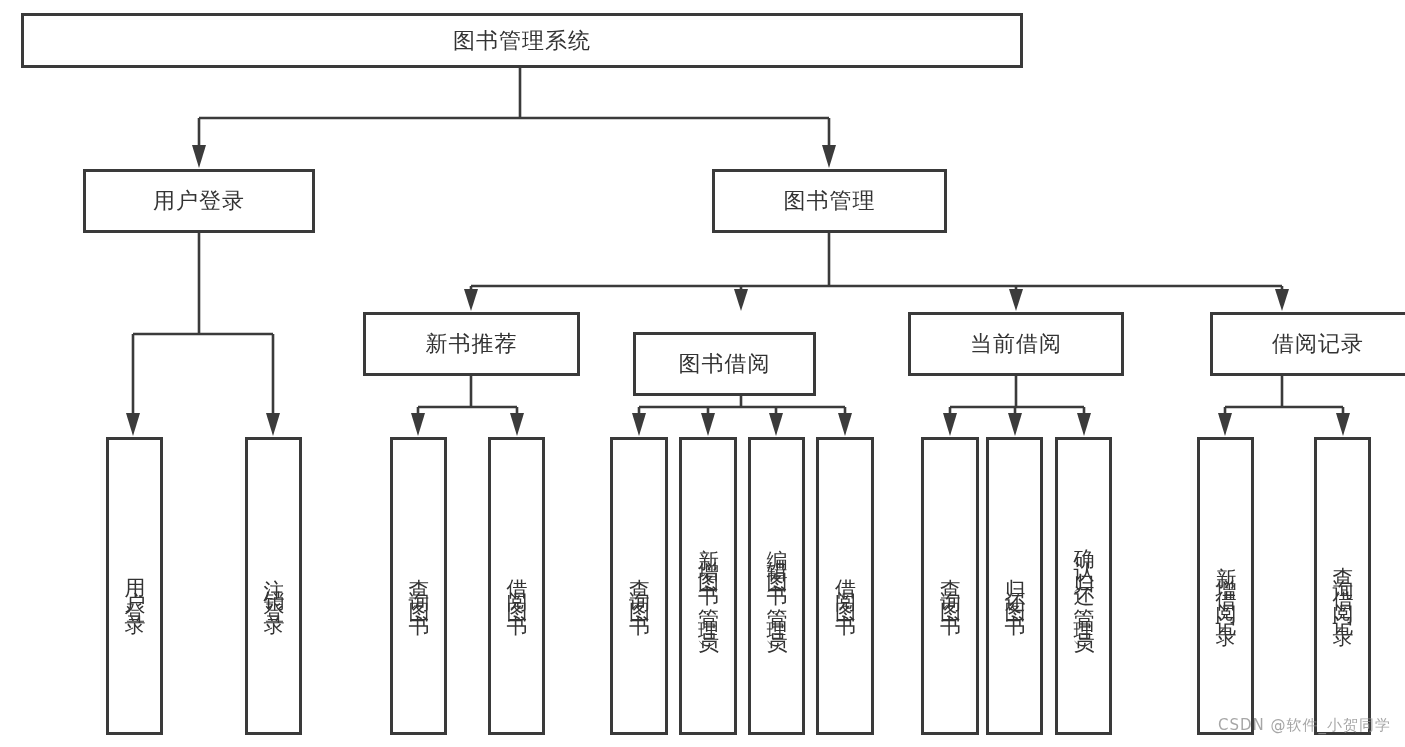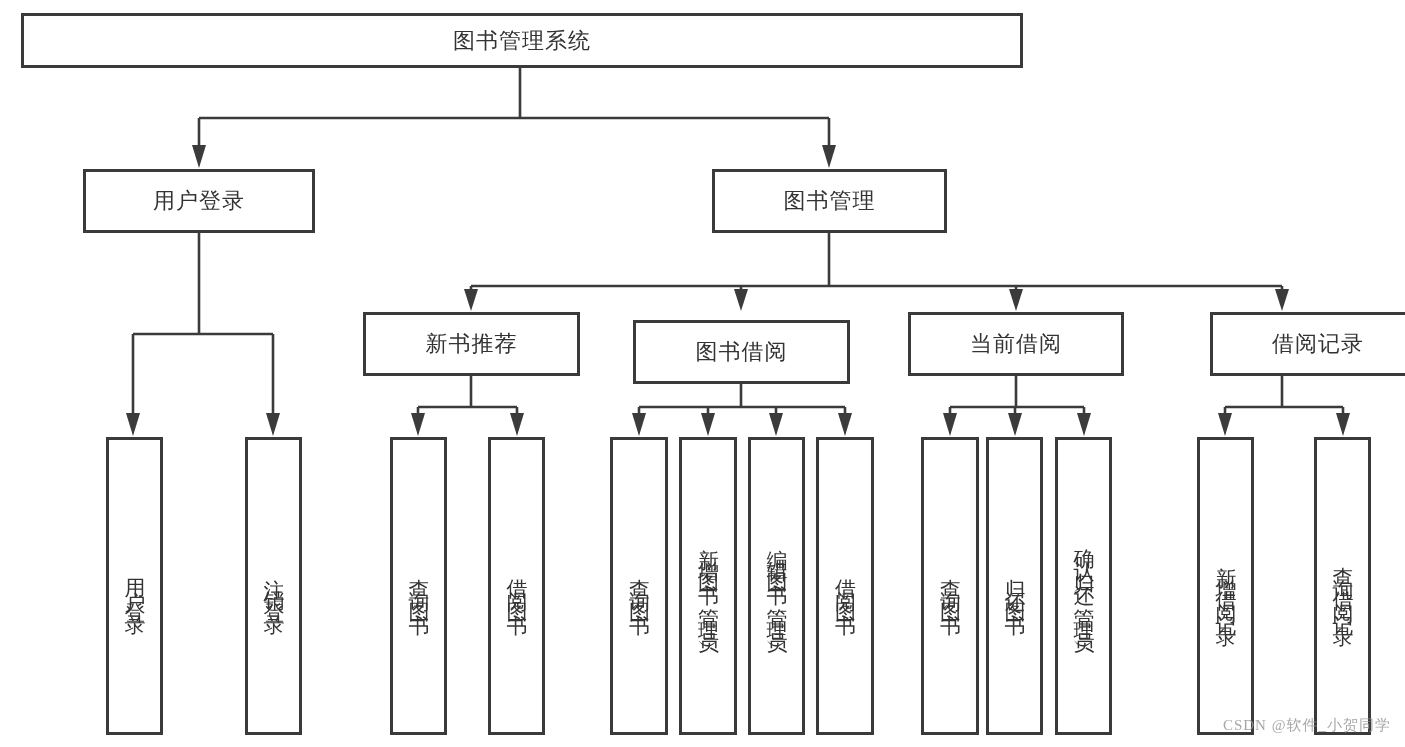--- a/index.html
+++ b/index.html
@@ -7,21 +7,20 @@
     padding: 0;
     background: #ffffff;
     font-family: "DejaVu Sans", "Liberation Sans", sans-serif;
   }
   #canvas {
     position: relative;
     width: 1405px;
     height: 747px;
     background: #ffffff;
     overflow: hidden;
-    font-family: Liberation Serif, serif;
   }
   #wires {
     position: absolute;
     left: 0; top: 0;
     width: 1405px; height: 747px;
     pointer-events: none;
   }
   .node {
     position: absolute;
     box-sizing: border-box;
@@ -44,21 +43,21 @@
     font-size: 21px;
     letter-spacing: 12px;
     line-height: 1;
     white-space: nowrap;
   }
   
   #n-root   { left: 21px;  top: 13px;  width: 1002px; height: 55px; }
   #n-login  { left: 83px;  top: 169px; width: 232px;  height: 64px; }
   #n-mgmt   { left: 712px; top: 169px; width: 235px;  height: 64px; }
   #n-rec    { left: 363px; top: 312px; width: 217px;  height: 64px; }
-  #n-borrow { left: 633px; top: 320px; width: 217px;  height: 64px; }
+  #n-borrow { left: 633px; top: 332px; width: 183px;  height: 64px; }
   #n-cur    { left: 908px; top: 312px; width: 216px;  height: 64px; }
   #n-hist   { left: 1174px;top: 312px; width: 216px;  height: 64px; margin-left: 36px; }
   .leaf { top: 437px; height: 298px; }
   #l-g1c0 { left: 106px;  width: 57px; }
   #l-g1c1 { left: 245px;  width: 57px; }
   #l-g2c0 { left: 390px;  width: 57px; }
   #l-g2c1 { left: 488px;  width: 57px; }
   #l-g3c0 { left: 610px;  width: 58px; }
   #l-g3c1 { left: 679px;  width: 58px; }
   #l-g3c2 { left: 748px;  width: 57px; }

